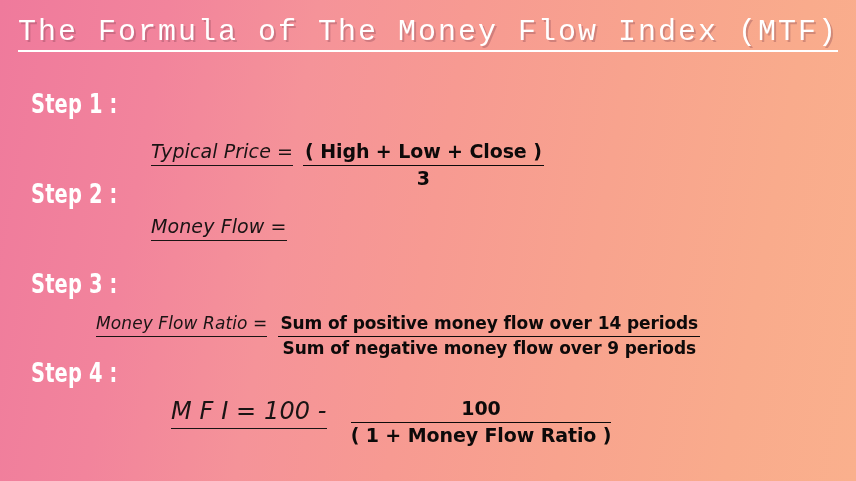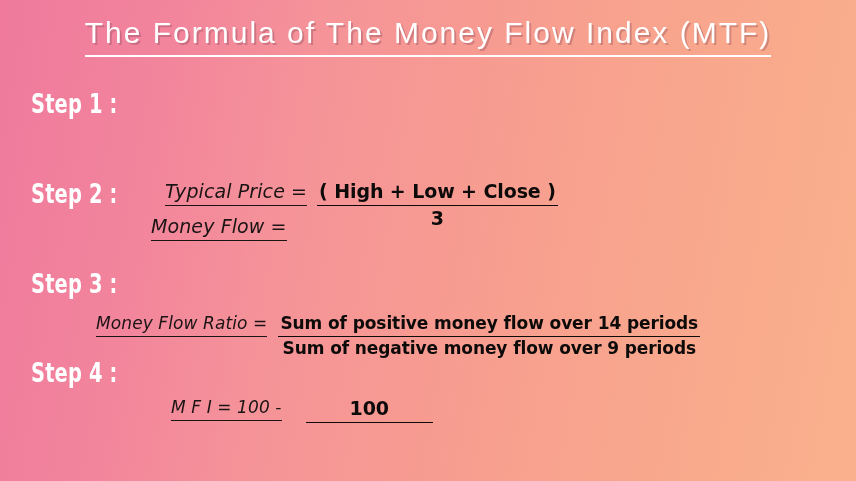--- a/index.html
+++ b/index.html
@@ -30,27 +30,26 @@
   
   #title-block {
     position: absolute;
     left: 0;
     top: 16px;
     width: 856px;
     text-align: center;
   }
   #title-text {
     display: inline-block;
-    font-family: Liberation Sans, sans-serif;
+    font-family: Liberation Mono, monospace;
     font-size: 30px;
     font-weight: 400;
     letter-spacing: 2.0px;
     color: #ffffff;
     text-shadow: 2px 2px 0 rgba(120, 60, 75, 0.30);
-    padding-bottom: 5px;
     border-bottom: 2px solid #ffffff;
     white-space: nowrap;
     line-height: 1.12;
   }
 
   
   .step-label {
     position: absolute;
     font-family: "DejaVu Sans Condensed", "Liberation Sans Narrow", "Liberation Sans", sans-serif;
     font-size: 27px;
@@ -104,31 +103,31 @@
     border-bottom: 1.8px solid #0d0a0a;
     padding: 0 2px 2px 2px;
     display: block;
   }
   .denom {
     display: block;
     padding-top: 2px;
   }
 
   
-  #row-1 { left: 165px; top: 141px; margin-top: 40px; }
+  #row-1 { left: 151px; top: 141px; }
   #row-1 .gap { width: 10px; }
   #row-2 { left: 151px; top: 216px; align-items: flex-end; }
   #row-2 .gap { width: 10px; }
   #row-3 { left: 96px; top: 314px; }
   #row-3 .gap { width: 11px; }
   #row-4 { left: 171px; top: 398px; }
   #row-4 .gap { width: 16px; }
 
   #row-3 .lhs, #row-3 .rhs { font-size: 17px; }
-  #row-4 .lhs { font-size: 17px; }
+  #row-4 .lhs { font-size: 24px; }
   #row-4 .rhs { font-size: 19px; margin-left: 8px; }
   #row-4 .numer { padding-left: 44px; padding-right: 44px; }
 </style>
 </head>
 <body>
 
 <div id="slide">
 
   <div id="title-block">
     <span id="title-text">The Formula of The Money Flow Index (MTF)</span>
@@ -163,16 +162,17 @@
       <span class="numer">Sum of positive money flow over 14 periods</span>
       <span class="denom">Sum of negative money flow over 9 periods</span>
     </span>
   </div>
 
   <div class="formula-row" id="row-4">
     <span class="lhs">M F I = 100 -</span>
     <span class="gap"></span>
     <span class="rhs fraction">
       <span class="numer">100</span>
+      <span class="denom">( 1 + Money Flow Ratio )</span>
     </span>
   </div>
 
 </div>
 
 </body></html>

